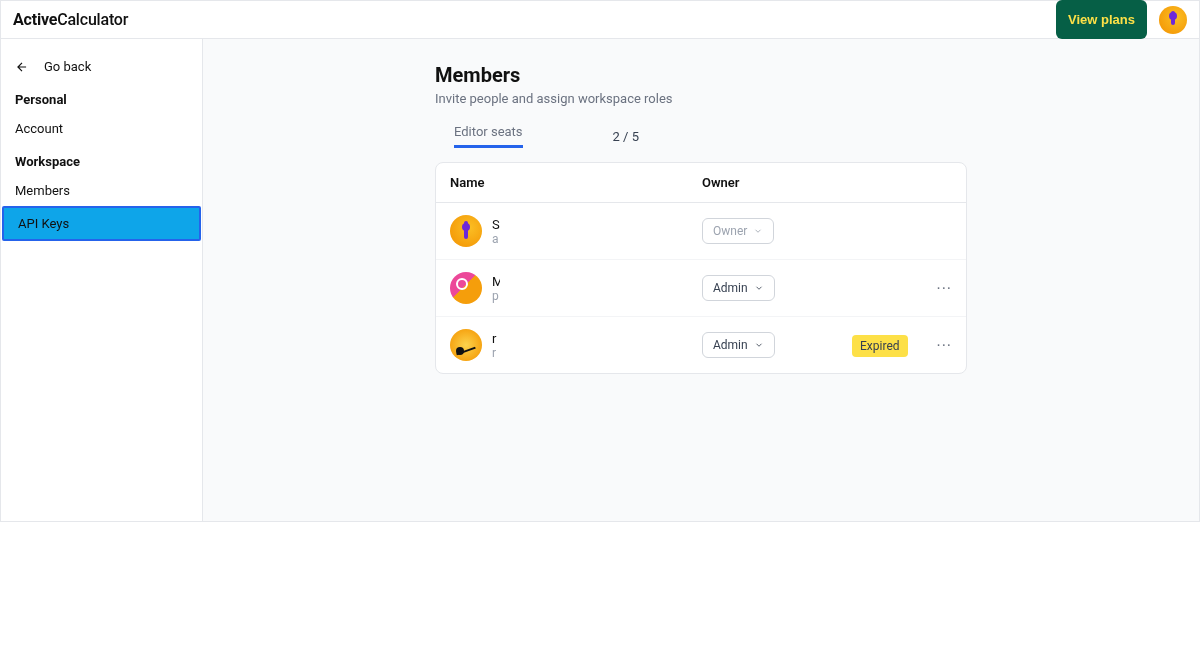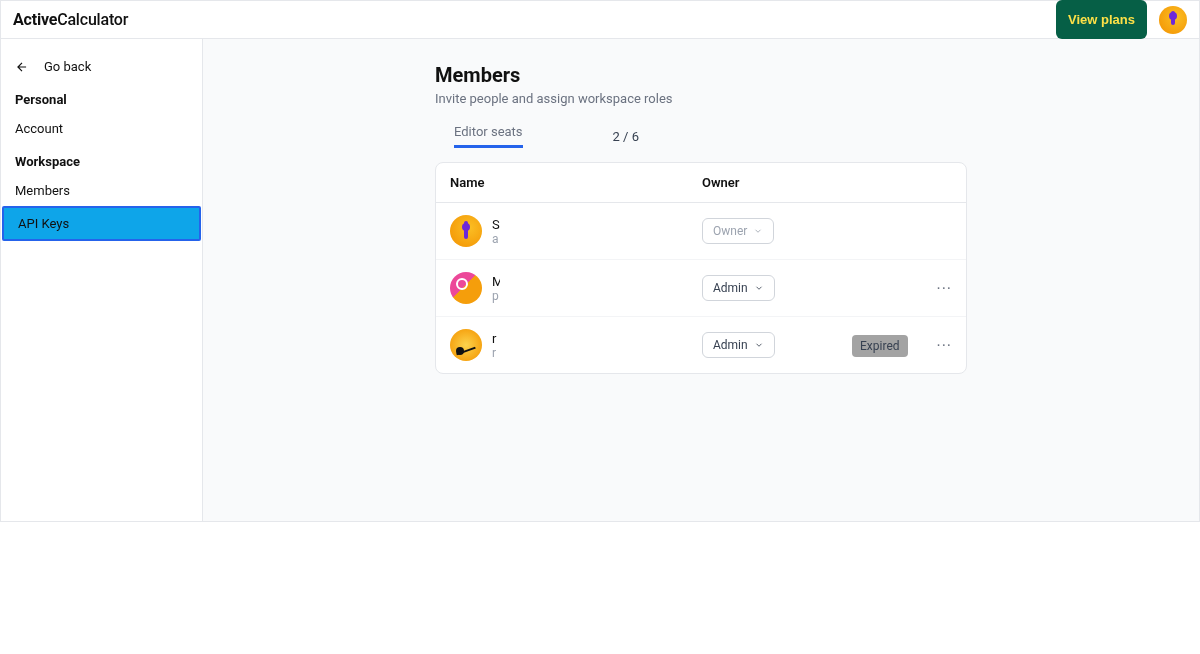--- a/index.html
+++ b/index.html
@@ -53,21 +53,21 @@
 .avatar { width: 32px; height: 32px; border-radius: 50%; margin-right: 10px; flex-shrink: 0; }
 .member-info { display: flex; align-items: center; overflow: hidden; }
 .member-text { overflow: hidden; }
 .member-name { font-size: 13px; color: #111; white-space: nowrap; overflow: hidden; text-overflow: clip; width: 8px; }
 .member-email { font-size: 12px; color: #9ca3af; white-space: nowrap; overflow: hidden; width: 8px; }
 
 .role-pill { display: inline-flex; align-items: center; gap: 6px; border: 1px solid #d1d5db; border-radius: 6px; padding: 5px 10px; font-size: 12px; color: #374151; cursor: pointer; background: #fff; }
 .role-pill.disabled { color: #9ca3af; cursor: default; }
 .chev { width: 10px; height: 10px; }
 
-.badge { background: #a3a3a3; color: #374151; font-size: 12px; padding: 4px 8px; border-radius: 4px; }
+.badge { background: #fde047; color: #374151; font-size: 12px; padding: 4px 8px; border-radius: 4px; }
 .dots { cursor: pointer; color: #6b7280; font-size: 16px; letter-spacing: 1px; }
 
 
 .av1 { background: radial-gradient(circle at 60% 40%, #fbbf24 0%, #f59e0b 70%); position: relative; }
 .av1::after { content: ""; position: absolute; width: 4px; height: 18px; background: #6d28d9; left: 14px; top: 6px; border-radius: 2px; }
 .av1::before { content: ""; position: absolute; width: 8px; height: 8px; background: #6d28d9; border-radius: 50%; left: 12px; top: 8px; }
 .av2 { background: linear-gradient(135deg, #ec4899 0%, #ec4899 45%, #f59e0b 45%); position: relative; }
 .av2::after { content: ""; position: absolute; width: 12px; height: 12px; border: 2px solid #fff; border-radius: 50%; left: 6px; top: 6px; box-sizing: border-box; }
 .av3 { background: radial-gradient(circle at 50% 50%, #fcd34d 0%, #f59e0b 80%); position: relative; }
 .av3::after { content: ""; position: absolute; width: 8px; height: 8px; background: #111; border-radius: 50%; left: 6px; top: 18px; }
@@ -107,21 +107,21 @@
 
     <div class="main">
       <div class="content">
         <h1 class="page-title">Members</h1>
         <p class="page-sub">Invite people and assign workspace roles</p>
 
         <div class="toolbar">
           <div class="seats-box">
             <div class="seats-inner">
               <span class="seats-label">Editor seats</span>
-              <span class="seats-count">2 / 6</span>
+              <span class="seats-count">2 / 5</span>
             </div>
           </div>
         </div>
 
         <div class="table">
           <div class="thead">
             <div class="col-name">Name</div>
             <div class="col-role">Owner</div>
             <div class="col-status"></div>
             <div class="col-actions"></div>

